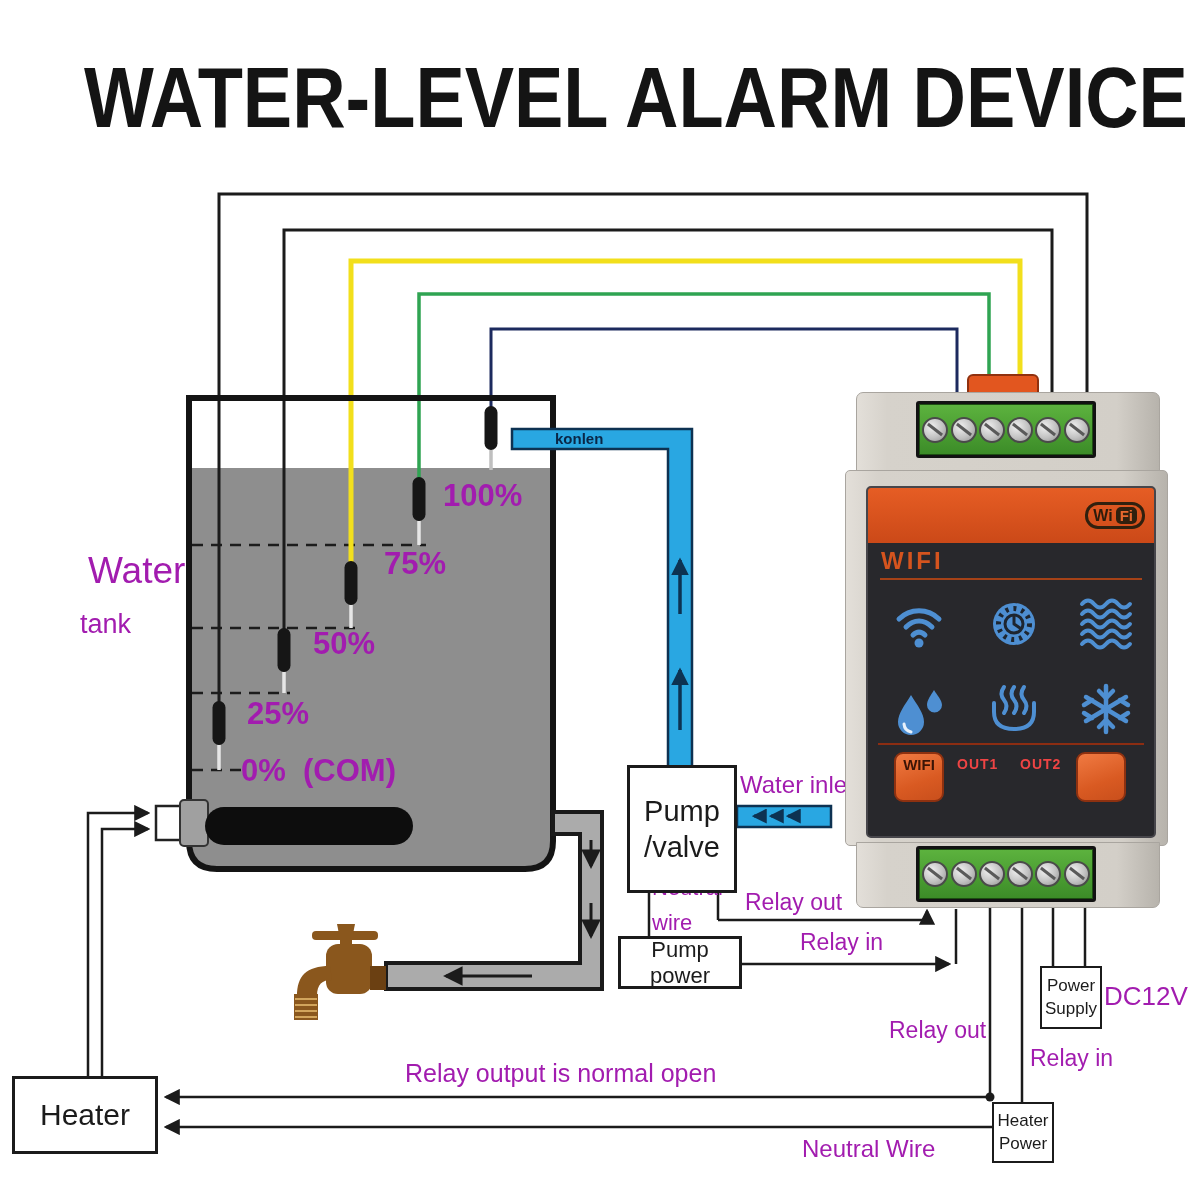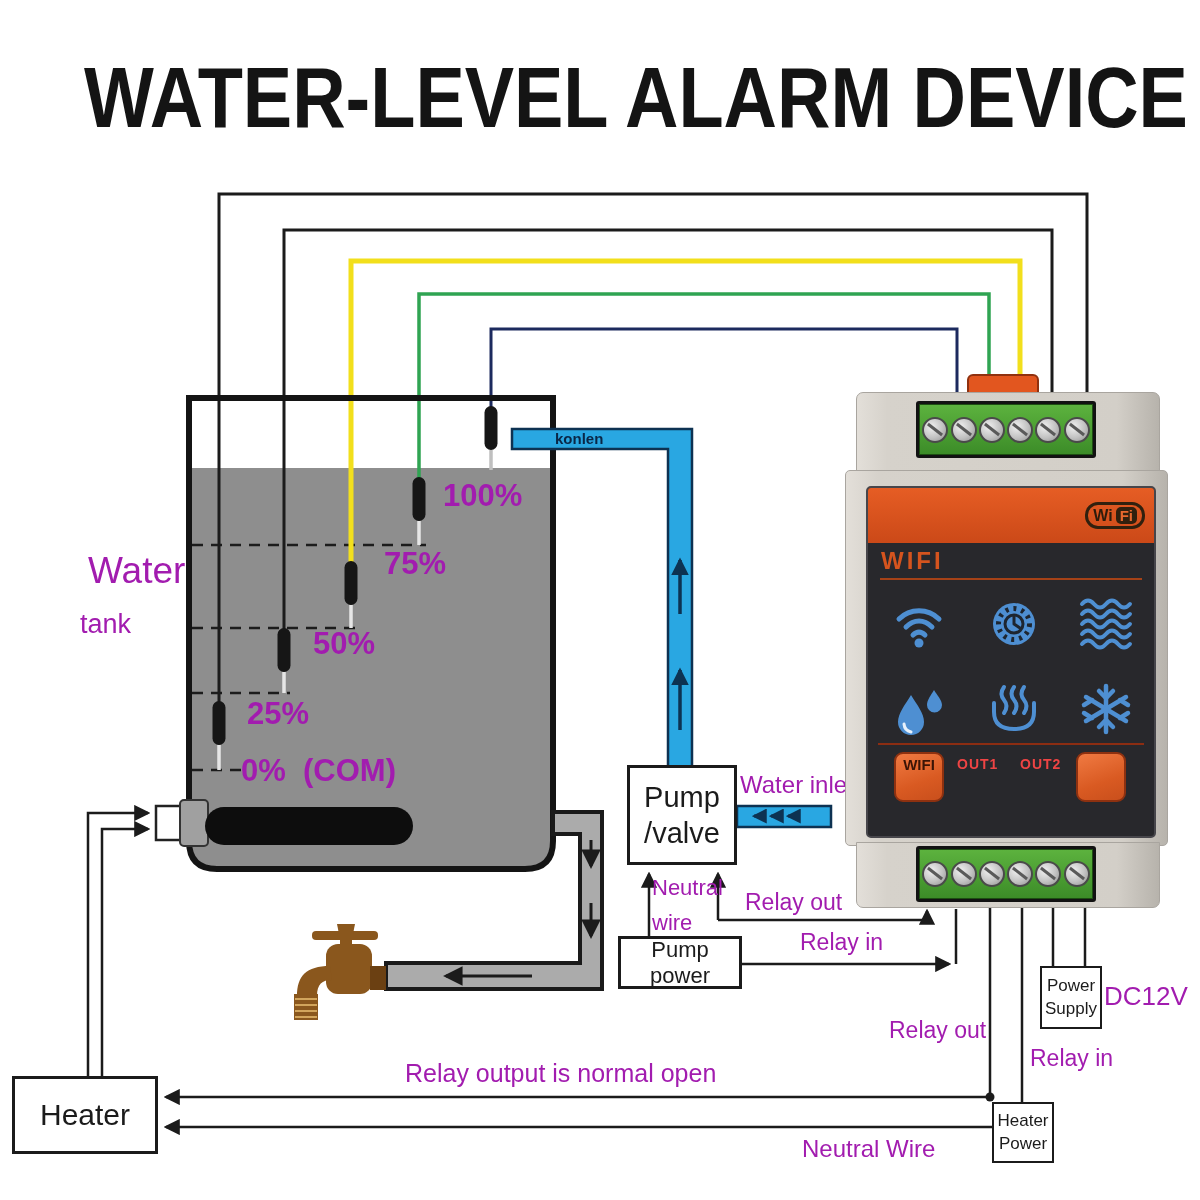--- a/index.html
+++ b/index.html
@@ -175,21 +175,21 @@
   <div class="lbl" style="left:652px;top:876px;font-size:22px;">Neutral</div>
   <div class="lbl" style="left:652px;top:911px;font-size:22px;">wire</div>
   <div class="lbl" style="left:745px;top:890px;font-size:23px;">Relay out</div>
   <div class="lbl" style="left:800px;top:930px;font-size:23px;">Relay in</div>
   <div class="lbl" style="left:889px;top:1018px;font-size:23px;">Relay out</div>
   <div class="lbl" style="left:1030px;top:1046px;font-size:23px;">Relay in</div>
   <div class="lbl" style="left:1104px;top:983px;font-size:26px;">DC12V</div>
   <div class="lbl" style="left:405px;top:1060px;font-size:25px;">Relay output is normal open</div>
   <div class="lbl" style="left:802px;top:1136px;font-size:24px;">Neutral Wire</div>
 
-  <div class="box" style="left:627px;top:765px;width:110px;height:100px;font-size:29px;line-height:1.25;">
+  <div class="box" style="left:627px;top:765px;width:110px;height:128px;font-size:29px;line-height:1.25;">
     <div>Pump</div>
     <div>/valve</div>
   </div>
   <div class="box" style="left:618px;top:936px;width:124px;height:53px;font-size:22px;">
     <div>Pump power</div>
   </div>
   <div class="box" style="left:12px;top:1076px;width:146px;height:78px;font-size:30px;">
     <div>Heater</div>
   </div>
   <div class="box" style="left:1040px;top:966px;width:62px;height:63px;font-size:17px;border-width:2.5px;line-height:1.35;">

